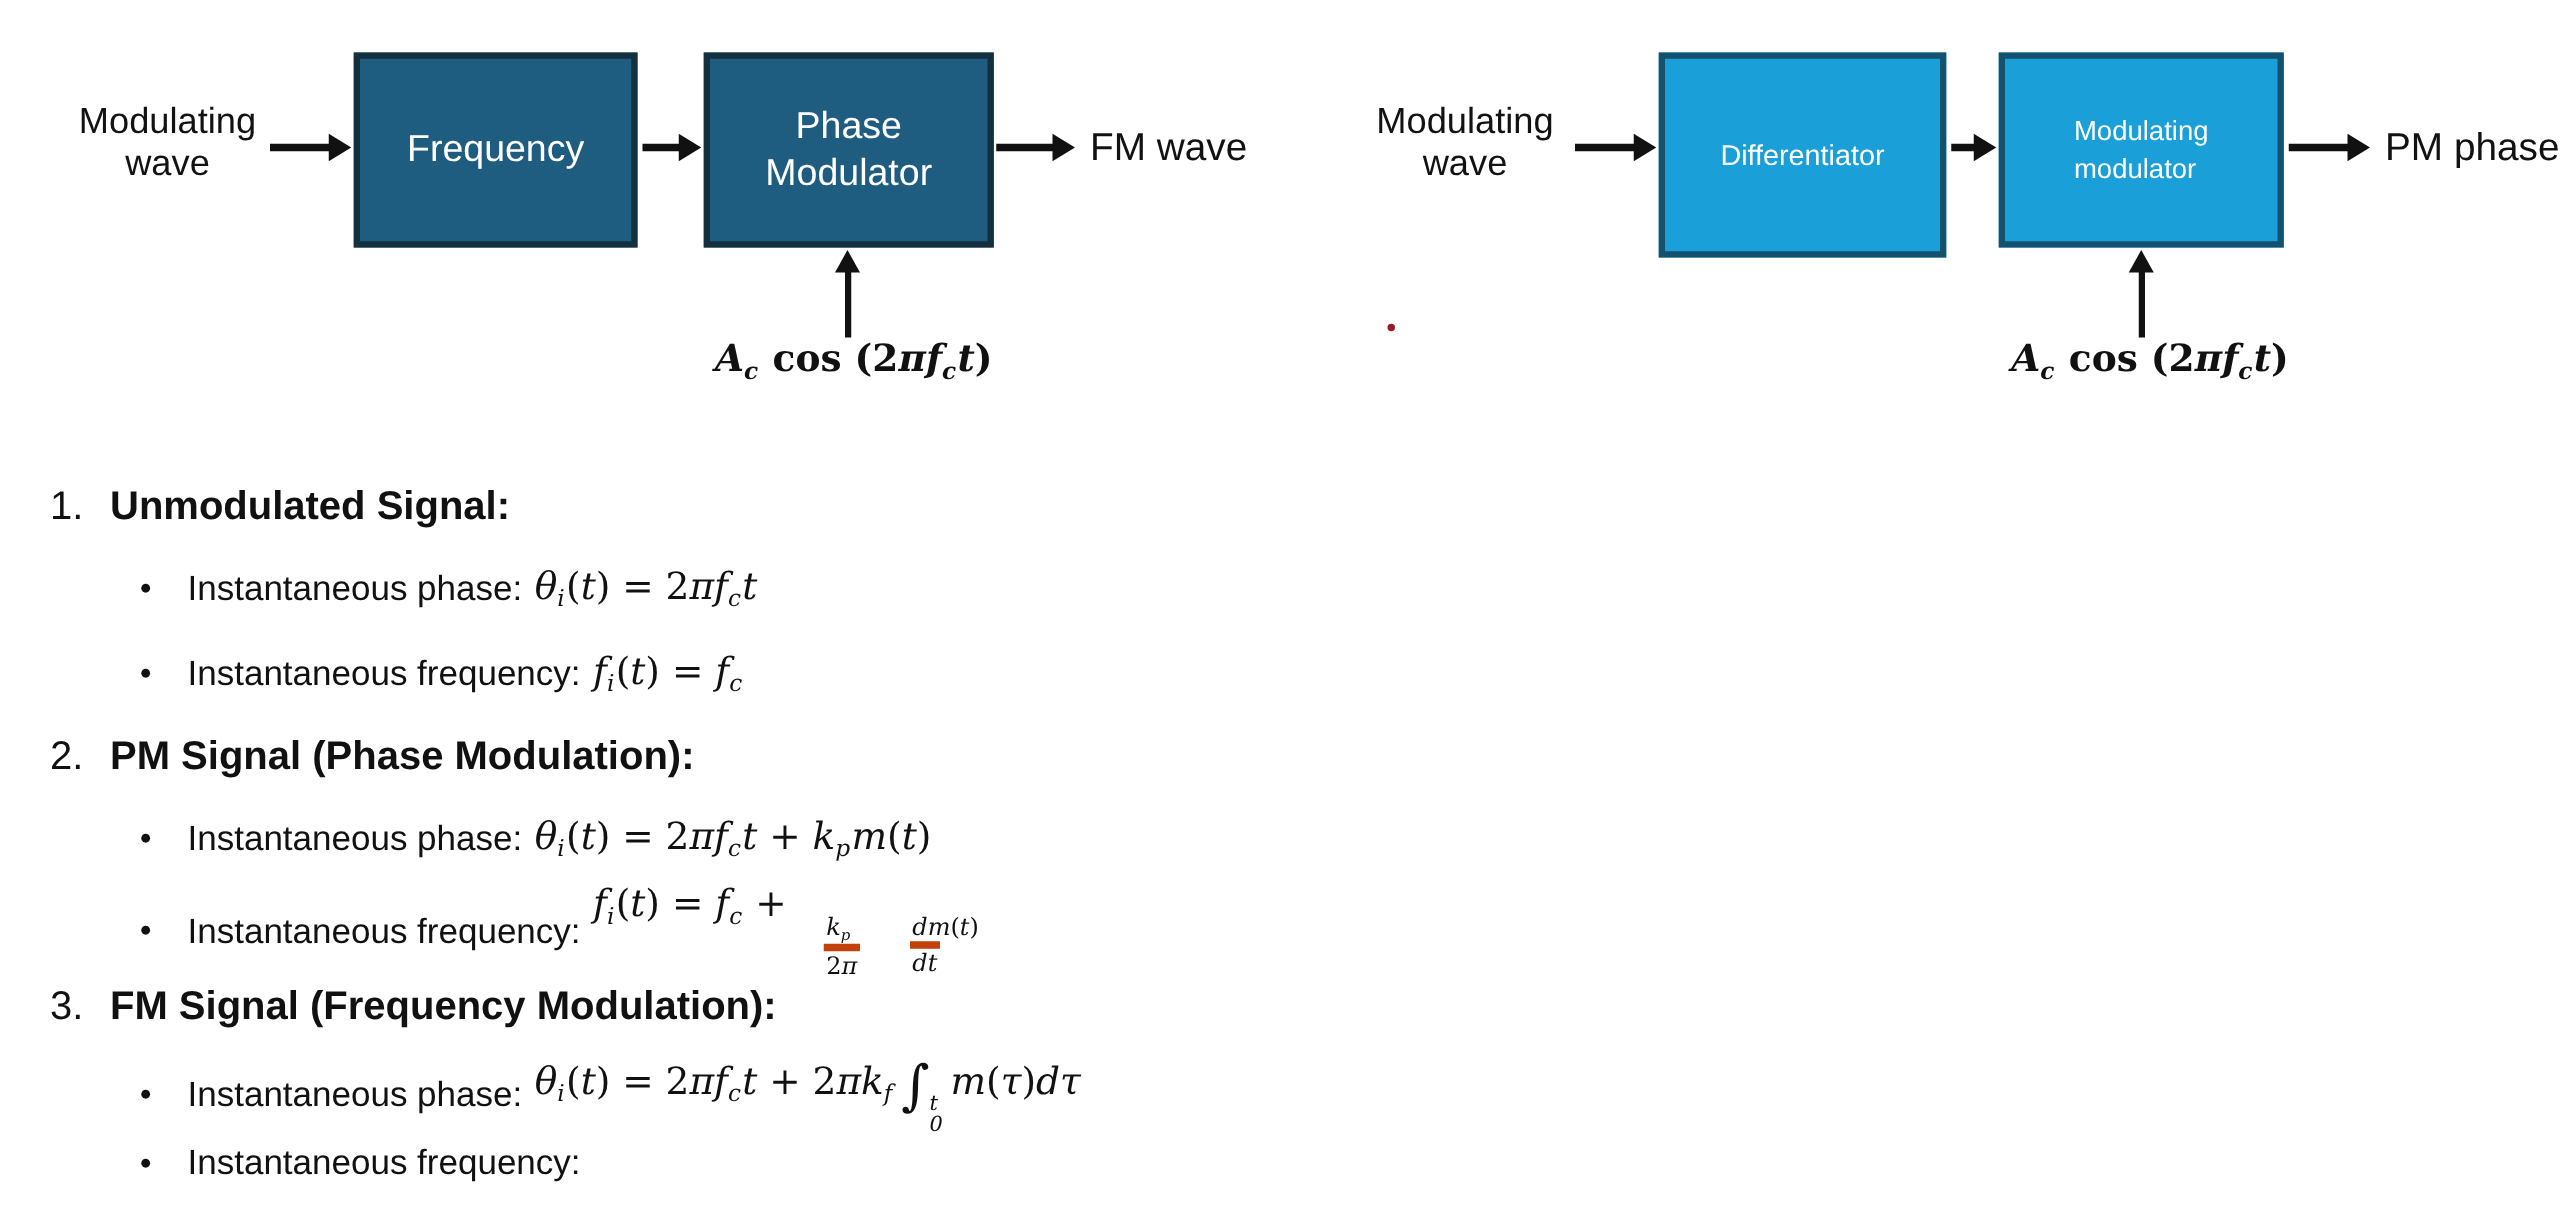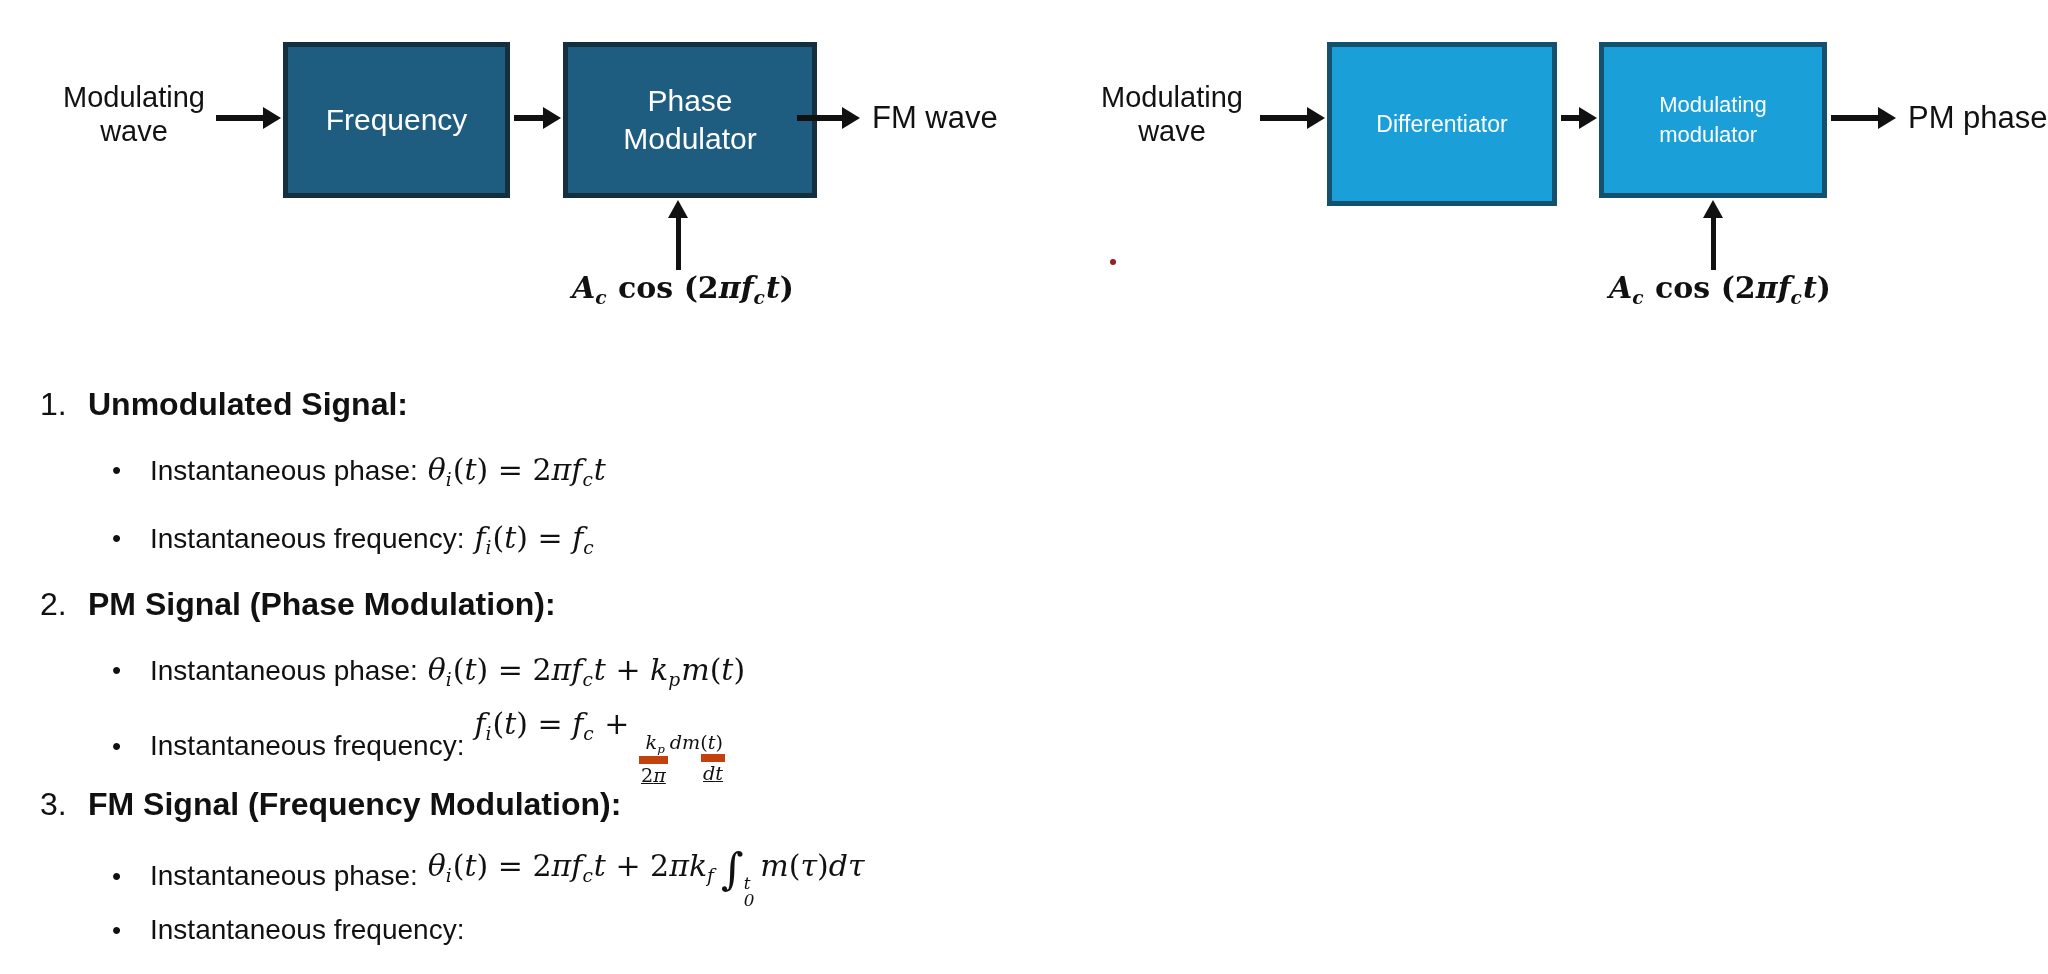--- a/index.html
+++ b/index.html
@@ -38,23 +38,23 @@
   .bullet-row{position:absolute;left:112px;font-size:28px;white-space:nowrap;
               display:flex;align-items:center;}
   .bullet-row .dot{display:inline-block;width:38px;font-size:26px;}
   .bullet-row .lbl{margin-right:10px;}
 
   
   .math{font-family:"DejaVu Serif", serif;font-size:30px;white-space:nowrap;}
   .math .mi{font-style:italic;}
   .math .mr{font-style:normal;}
   .math .msub{font-style:italic;font-size:0.62em;vertical-align:-0.3em;margin-right:1px;}
-  .math .frac{display:inline-flex;flex-direction:column;align-items:flex-end;
-              font-size:0.64em;line-height:1.2;vertical-align:-0.78em;margin:0 0;}
-  .math .frac .den{border-top:8px solid #c2410c;padding:0 2px;text-decoration:underline;}
+  .math .frac{display:inline-flex;flex-direction:column;align-items:flex-start;
+              font-size:0.64em;line-height:1.2;vertical-align:-0.78em;margin:0 20px;}
+  .math .frac .den{border-top:6px solid #c2410c;padding:0 2px;}
   .math .frac .num{padding:0 2px;}
   .math .intsym{font-size:1.45em;vertical-align:-0.18em;margin-left:6px;}
   .math .intlims{display:inline-flex;flex-direction:column;justify-content:space-between;
                  height:2.0em;font-size:0.56em;line-height:1;vertical-align:-0.75em;
                  font-style:italic;margin-right:6px;}
 </style>
 </head>
 <body>
 
 <div>
@@ -64,21 +64,21 @@
   </div>
 
   <div class="harrow" style="left:216px;top:115px;width:48px;"></div>
 
   <div class="block dark" style="left:283px;top:42px;width:227px;height:156px;">
     <span class="fm-box-text">Frequency</span>
   </div>
 
   <div class="harrow" style="left:514px;top:115px;width:30px;"></div>
 
-  <div class="block dark" style="left:563px;top:42px;width:254px;height:156px;">
+  <div class="block dark" style="left:563px;top:42px;width:232px;height:156px;">
     <span class="fm-box-text">
       <span class="bl">Phase</span>
       <span class="bl">Modulator</span>
     </span>
   </div>
 
   <div class="harrow" style="left:797px;top:115px;width:46px;"></div>
 
   <div class="abs out-label" style="left:872px;top:100px;">FM wave</div>
 

